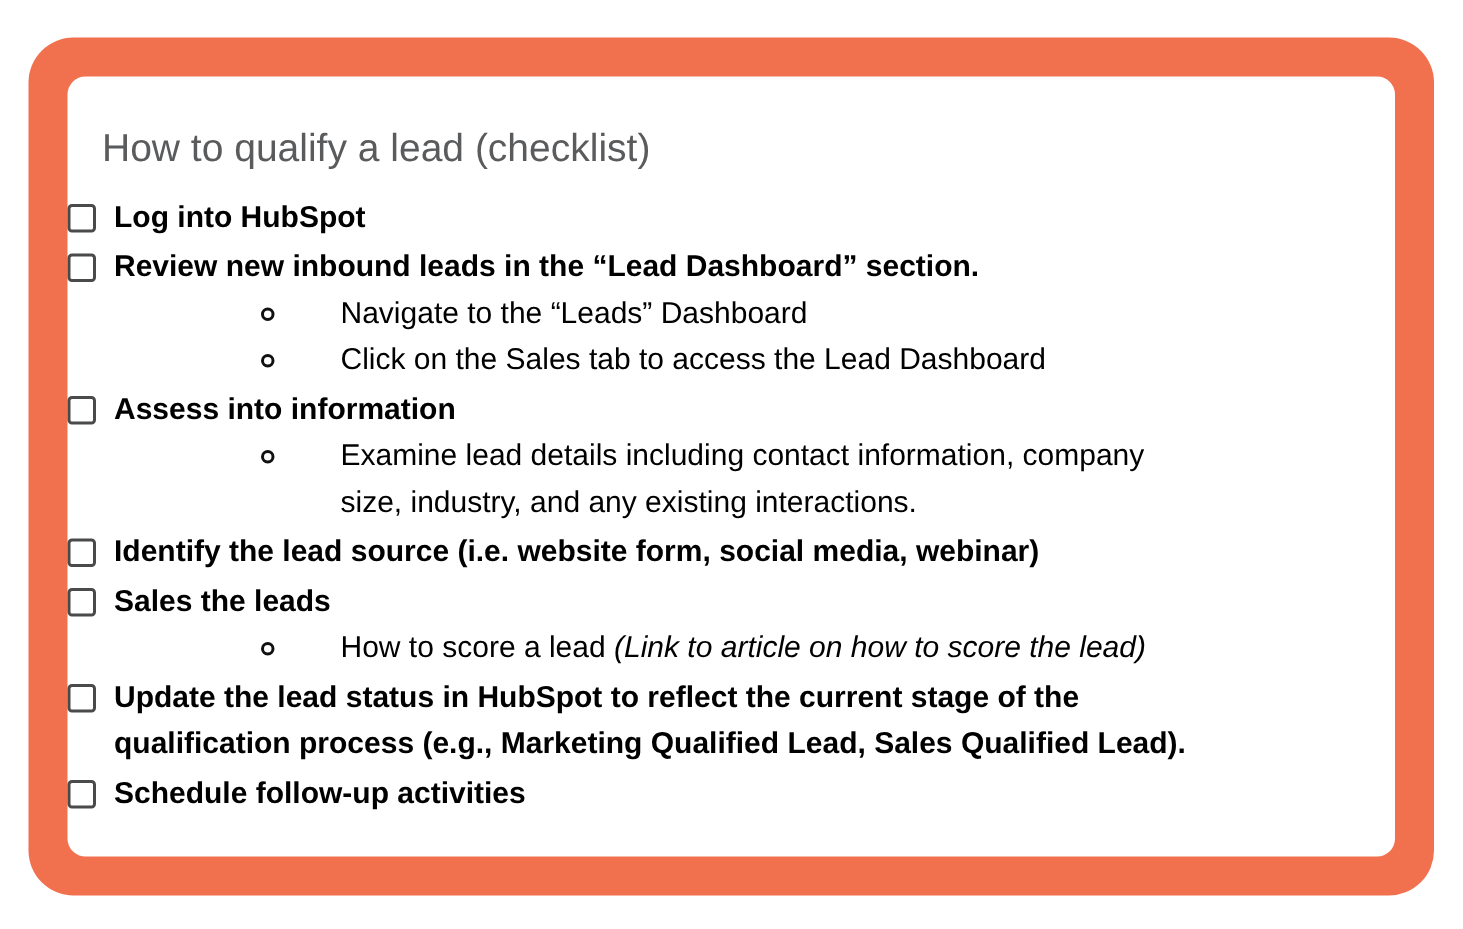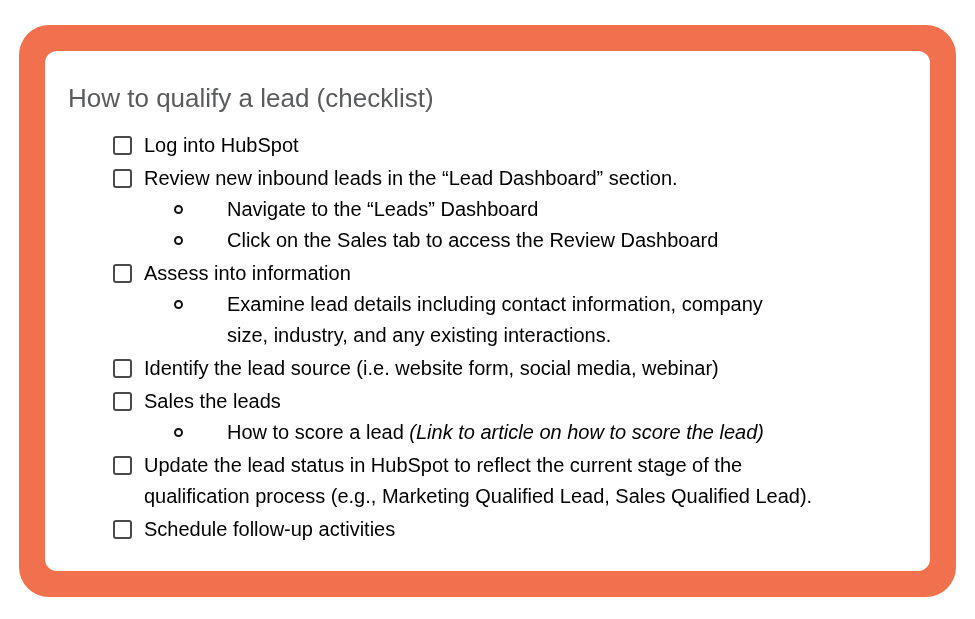--- a/index.html
+++ b/index.html
@@ -36,23 +36,23 @@
     line-height: 34px;
     font-weight: 400;
     color: #5A5B5D;
   }
   .checklist {
     margin-top: 15px;
   }
   .item {
     display: flex;
     align-items: flex-start;
-    margin-left: 68px;
     margin-top: 2px;
     gap: 12px;
+    font-weight: bold;
   }
   .checkbox {
     flex: 0 0 auto;
     width: 15px;
     height: 15px;
     margin-top: 6px;
     border: 2px solid #4A4A4A;
     border-radius: 3px;
     background: #ffffff;
     cursor: pointer;
@@ -100,21 +100,21 @@
       <div class="item">
         <span class="checkbox"></span>
         <span class="item-text">Review new inbound leads in the “Lead Dashboard” section.</span>
       </div>
       <div class="subitem">
         <span class="bullet"></span>
         <span class="item-text">Navigate to the “Leads” Dashboard</span>
       </div>
       <div class="subitem">
         <span class="bullet"></span>
-        <span class="item-text">Click on the Sales tab to access the Review Dashboard</span>
+        <span class="item-text">Click on the Sales tab to access the Lead Dashboard</span>
       </div>
 
       <div class="item">
         <span class="checkbox"></span>
         <span class="item-text">Assess into information</span>
       </div>
       <div class="subitem">
         <span class="bullet"></span>
         <span class="item-text">Examine lead details including contact information, company
 size, industry, and any existing interactions.</span>

